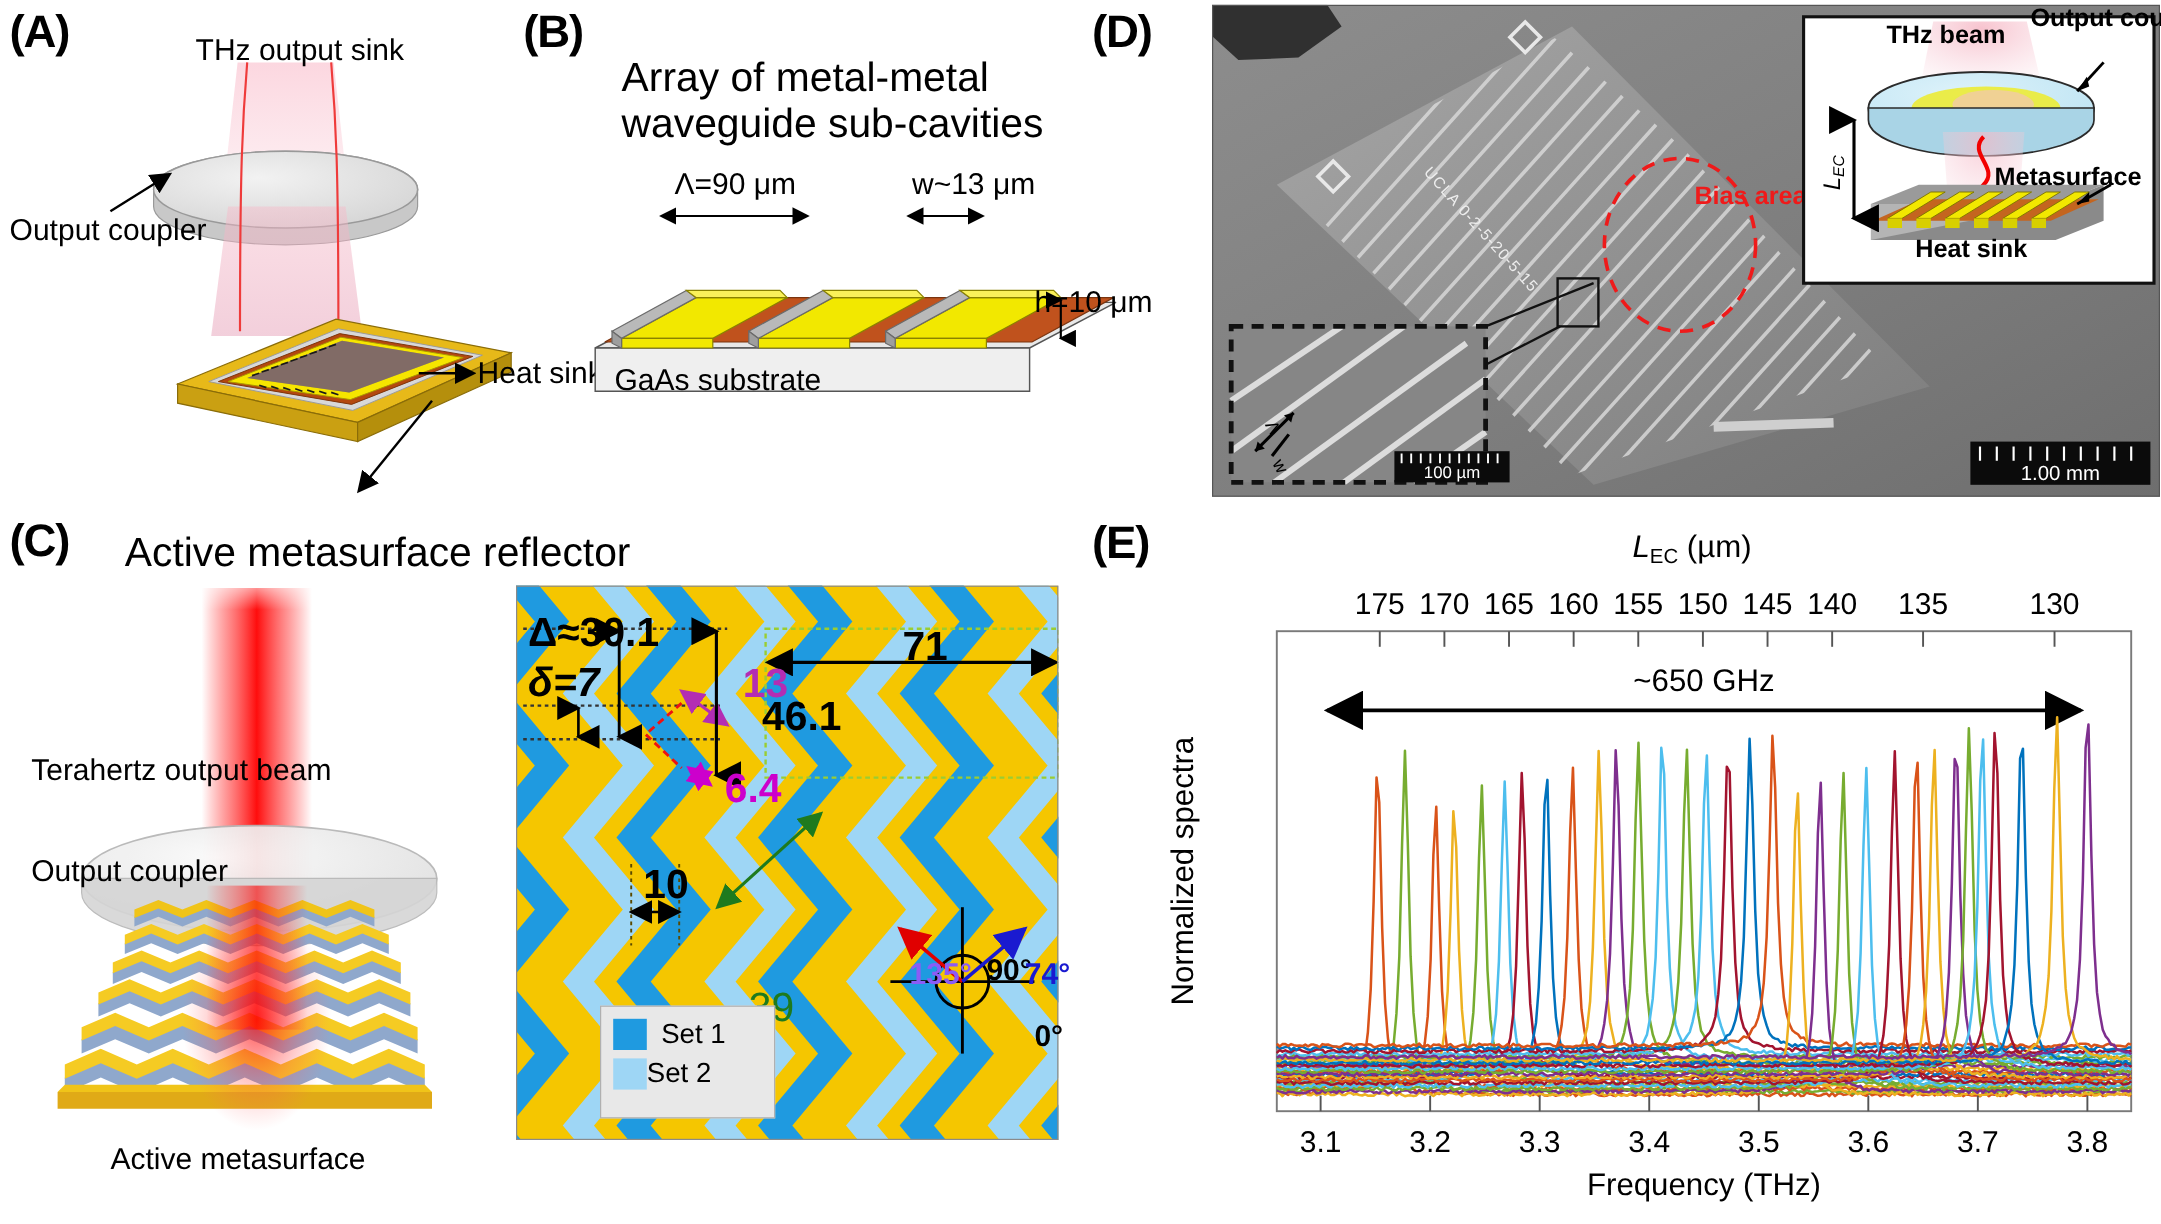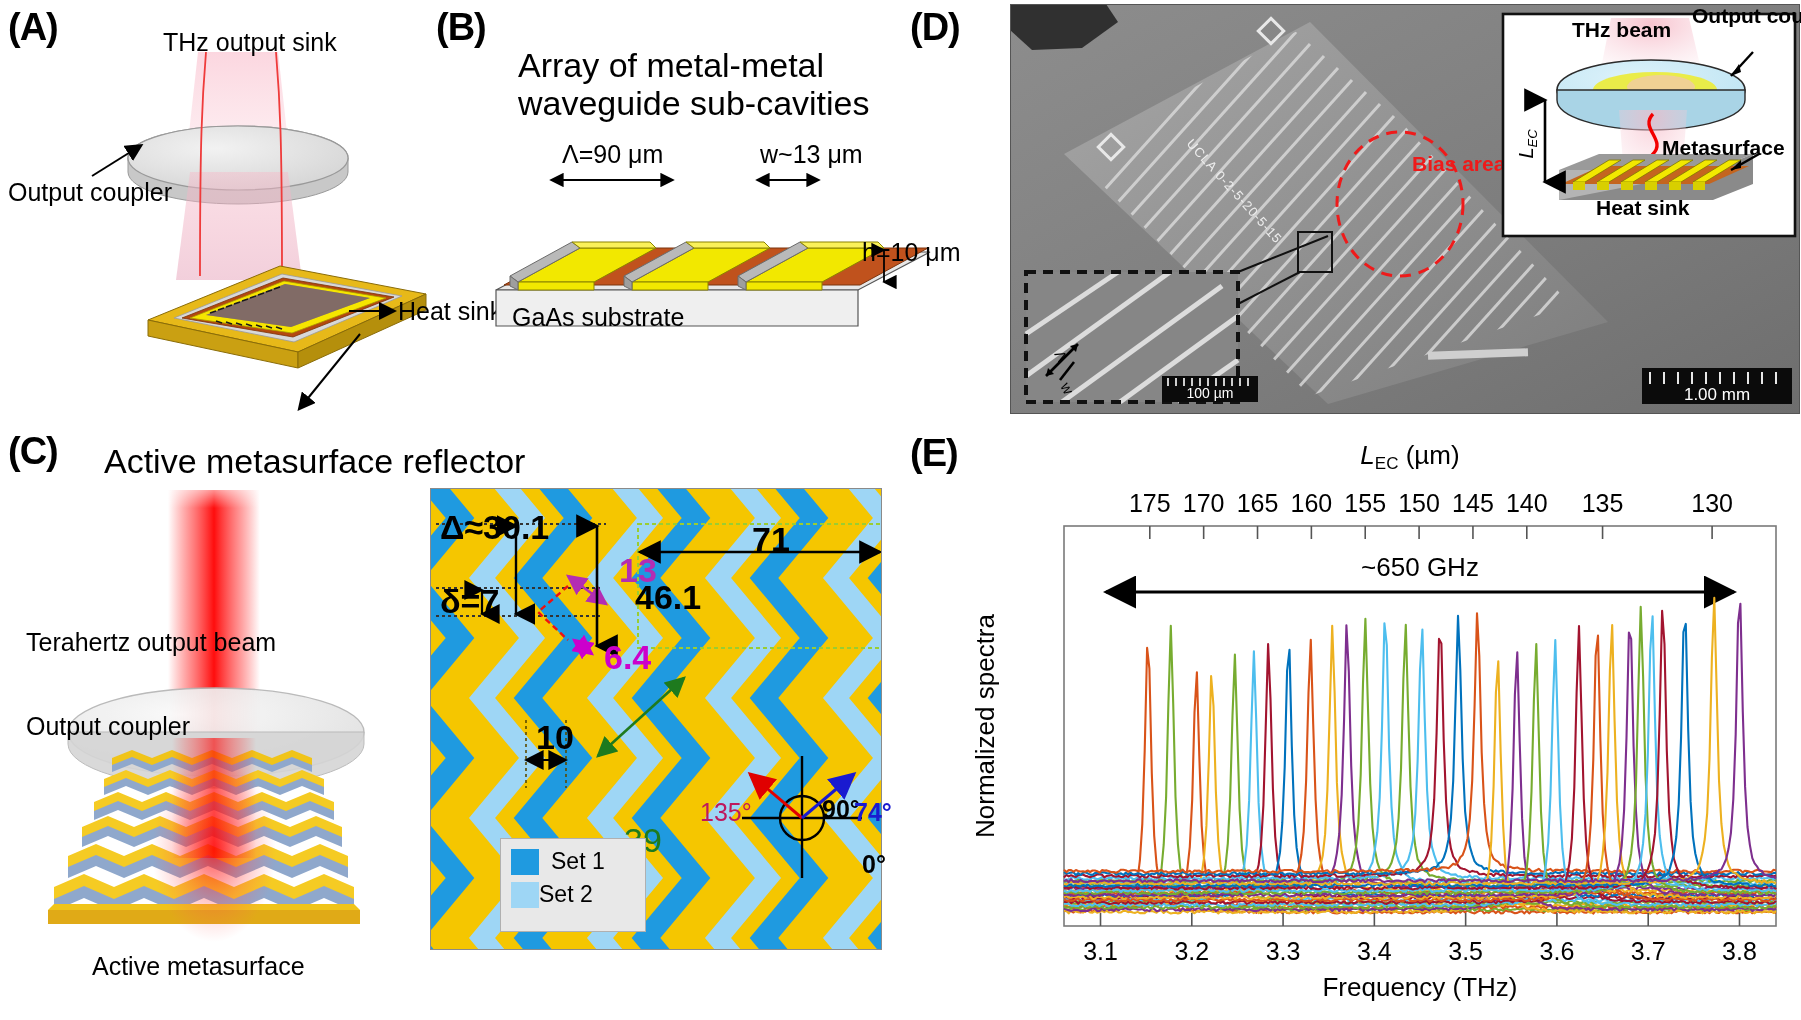--- a/index.html
+++ b/index.html
@@ -341,29 +341,29 @@
       <line x1="0" y1="-62" x2="0" y2="60" stroke="#000" stroke-width="2.4"></line>
       <circle cx="0" cy="0" r="22" fill="none" stroke="#000" stroke-width="2.4"></circle>
       <line x1="0" y1="0" x2="-52" y2="-44" stroke="#e00000" stroke-width="3" marker-end="url(#cR_E)"></line>
       <line x1="0" y1="0" x2="52" y2="-44" stroke="#1a1ad0" stroke-width="3" marker-end="url(#cB_E)"></line>
     </g>
   </g>
   <rect x="0.5" y="0.5" width="451" height="461" fill="none" stroke="#8a8a8a" stroke-width="1"></rect>
 </svg>
 
 <div class="abs lbl-big" style="left:440px;top:508px;font-weight:bold;">Δ≈30.1</div>
-<div class="abs lbl-big" style="left:440px;top:582px;font-weight:bold;">δ=7</div>
+<div class="abs lbl-big" style="left:440px;top:550px;font-weight:bold;font-style:italic;">δ=7</div>
 <div class="abs lbl-big" style="left:619px;top:551px;font-weight:bold;color:#b32db3;">13</div>
 <div class="abs lbl-big" style="left:604px;top:638px;font-weight:bold;color:#cc00cc;">6.4</div>
 <div class="abs lbl-big" style="left:536px;top:718px;font-weight:bold;">10</div>
 <div class="abs lbl-big" style="left:624px;top:792px;font-weight:normal;color:#1e7a1e;margin-top:29px;">39</div>
 <div class="abs lbl-big" style="left:635px;top:578px;font-weight:bold;">46.1</div>
 <div class="abs lbl-big" style="left:752px;top:520px;font-weight:bold;">71</div>
 
-<div class="abs lbl" style="left:700px;top:798px;font-weight:normal;color:#be185d;">135°</div>
+<div class="abs lbl" style="left:758px;top:798px;font-weight:bold;color:#8b5cf6;">135°</div>
 <div class="abs lbl" style="left:822px;top:795px;font-weight:bold;">90°</div>
 <div class="abs lbl" style="left:854px;top:798px;font-weight:bold;color:#1a1ad0;">74°</div>
 <div class="abs lbl" style="left:862px;top:850px;font-weight:bold;">0°</div>
 
 <div class="abs" style="left:500px;top:838px;width:144px;height:92px;background:#e8e8e8;border:1px solid #b0b0b0;">
   <div style="display:flex;align-items:center;margin:9px 0 0 10px;text-align:center;">
     <span style="display:inline-block;width:28px;height:26px;background:#1f9ae0;"></span>
     <span style="font-size:23px;margin-left:12px;">Set 1</span>
   </div>
   <div style="display:flex;align-items:center;margin:6px 0 0 10px;">

